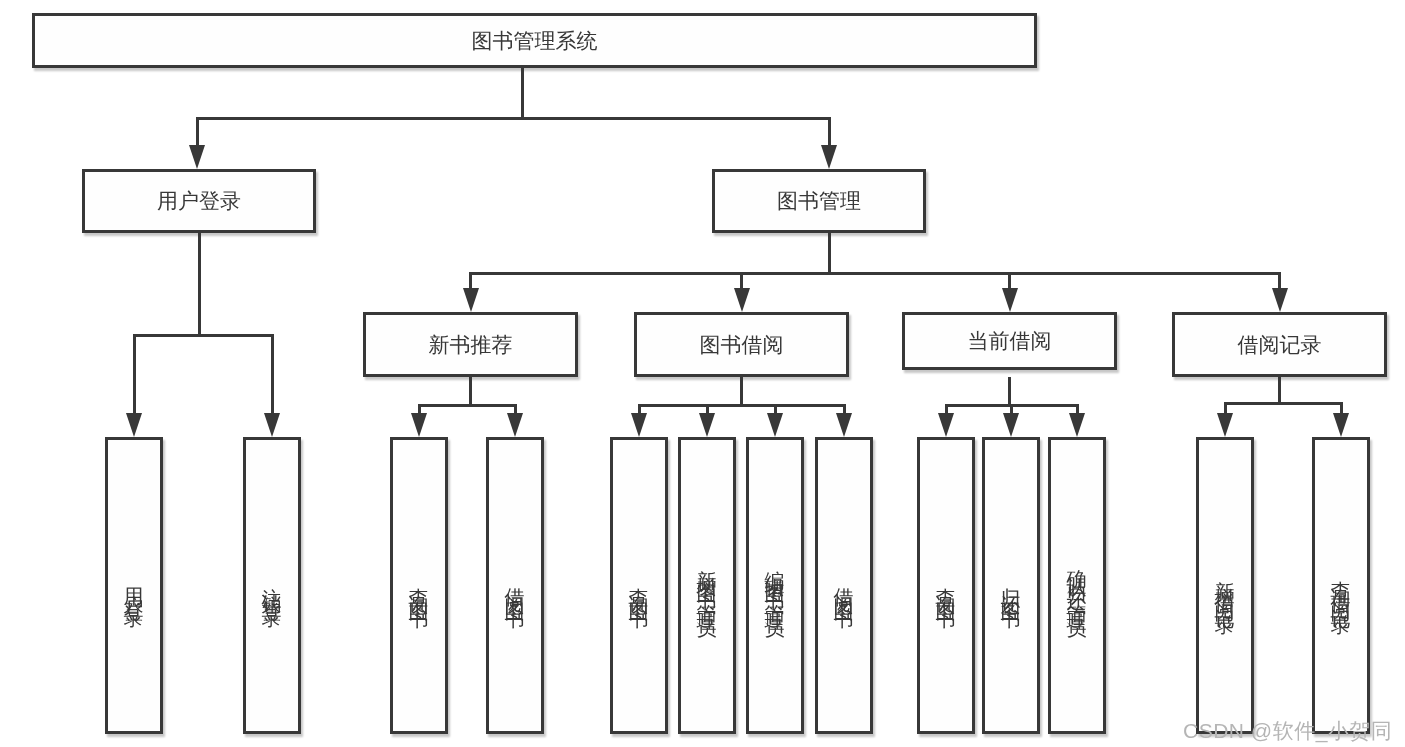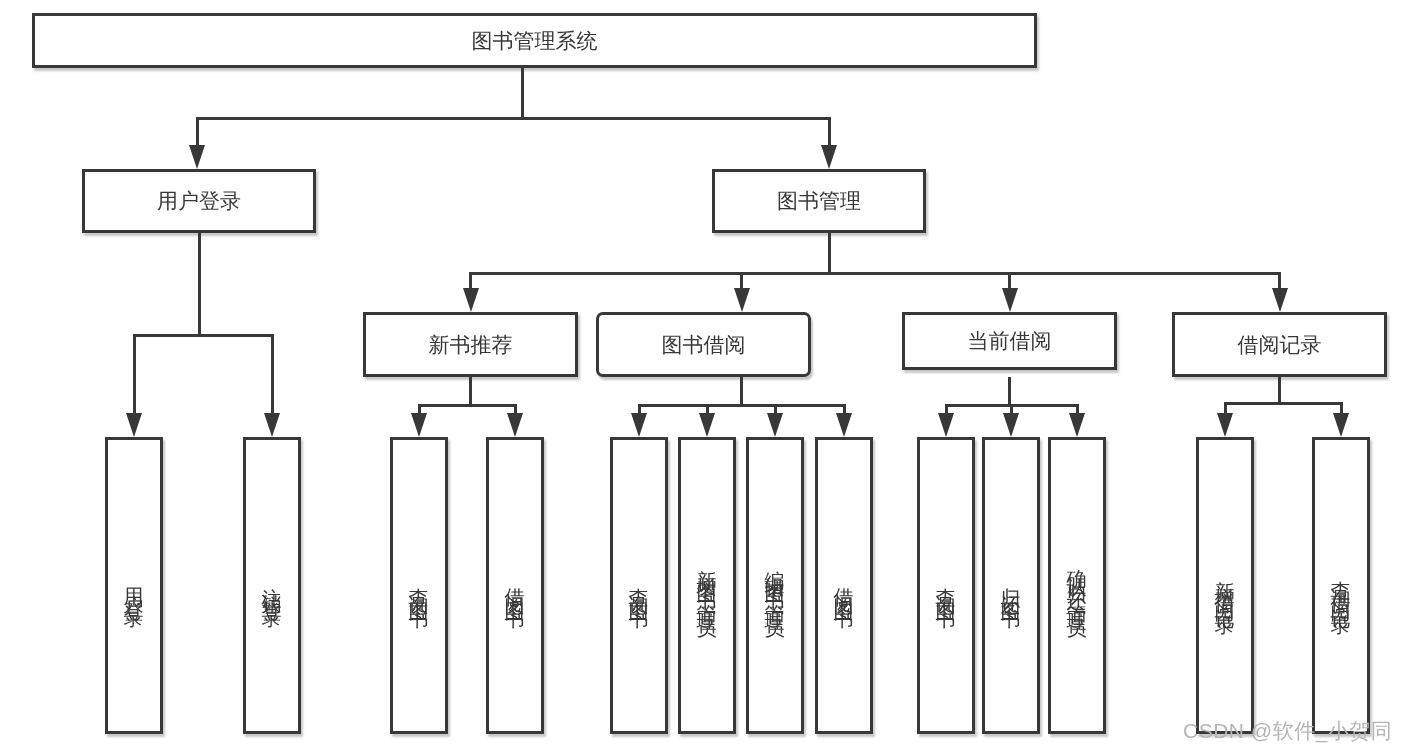--- a/index.html
+++ b/index.html
@@ -57,21 +57,21 @@
   <div class="node" style="left:82px;top:169px;width:234px;height:64px;">
     <span>用户登录</span>
   </div>
   <div class="node" style="left:712px;top:169px;width:214px;height:64px;">
     <span>图书管理</span>
   </div>
 
   <div class="node" style="left:363px;top:312px;width:215px;height:65px;">
     <span>新书推荐</span>
   </div>
-  <div class="node" style="left:596px;top:312px;width:215px;height:65px;border-radius:7px;">
+  <div class="node" style="left:634px;top:312px;width:215px;height:65px;">
     <span>图书借阅</span>
   </div>
   <div class="node" style="left:902px;top:312px;width:215px;height:58px;">
     <span>当前借阅</span>
   </div>
   <div class="node" style="left:1172px;top:312px;width:215px;height:65px;text-align:center;">
     <span>借阅记录</span>
   </div>
 
   <div class="node vnode" style="left:105px;top:437px;width:58px;height:297px;">

